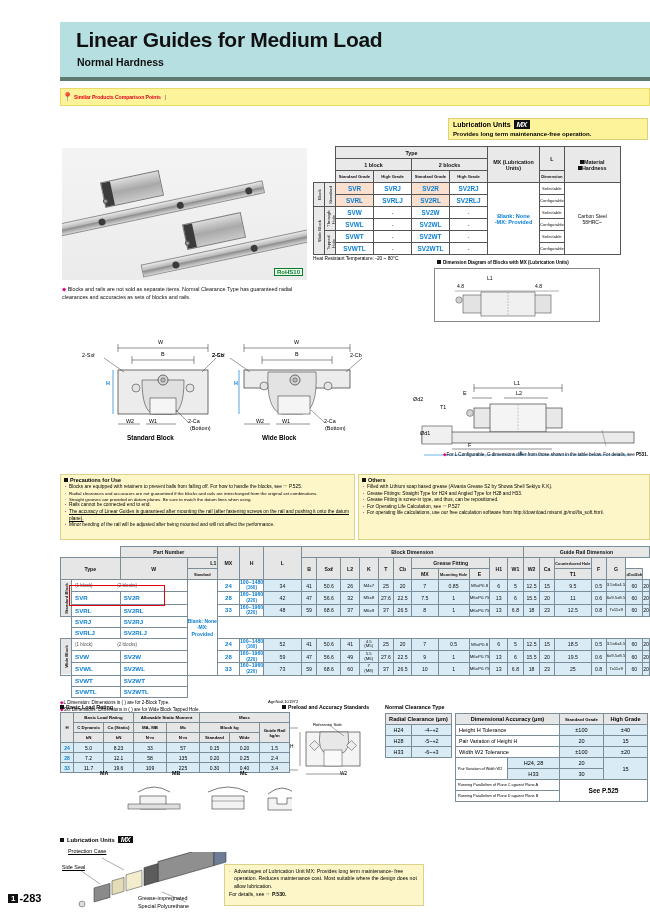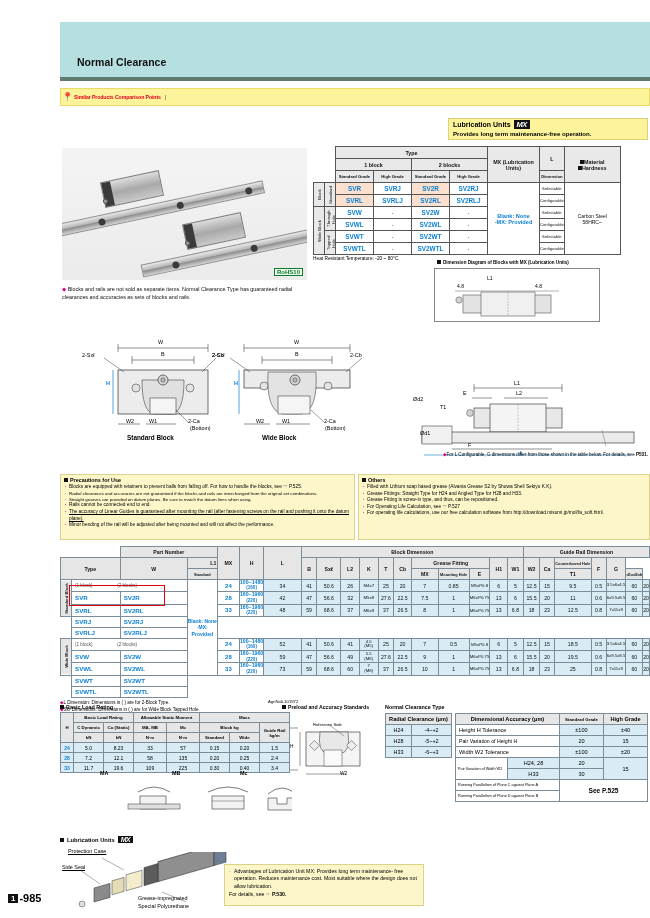--- a/index.html
+++ b/index.html
@@ -184,21 +184,22 @@
   .pagenum .sq { background:#111; color:#fff; font-size:8px; font-weight:bold; padding:0 3px;}
   .pagenum .n { font-size:11px; font-weight:bold; margin-left:1px;}
   svg { display:block; }
 </style>
 </head>
 <body>
 
 <div class="page">
 
   <div class="hdr-band">
-    <div class="hdr-sub">Normal Clearance</div>
+    <div class="hdr-title">Linear Guides for Medium Load</div>
+    <div class="hdr-sub">Normal Hardness</div>
   </div>
 
   <div class="simbar">
     <span class="pin">📍</span>
     <span class="red">Similar Products Comparison Points</span>
     <span class="div">|</span>
   </div>
 
   <div class="mxbox">
     <div class="l1">
@@ -905,16 +906,16 @@
       <span>Advantages of Lubrication Unit MX: Provides long term maintenance- free operation. Reduces maintenance cost. Most suitable where the design does not allow lubrication.</span>
     </div>
     <div style="margin-top:1px;">
       <span>For details, see ☞</span>
       <span style="font-weight:bold;">P.530.</span>
     </div>
   </div>
 
   <div class="pagenum">
     <span class="sq">1</span>
-    <span class="n">-985</span>
+    <span class="n">-283</span>
   </div>
 
 </div>
 
 </body></html>

